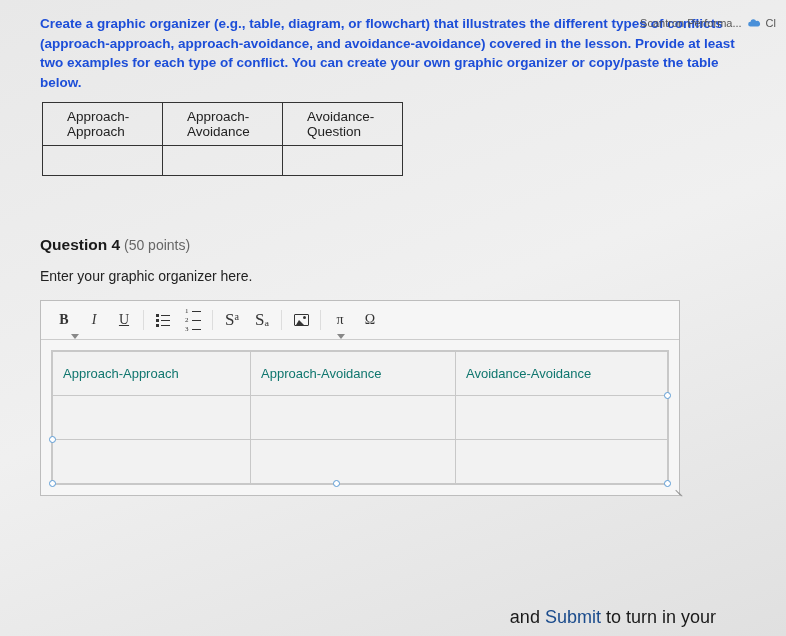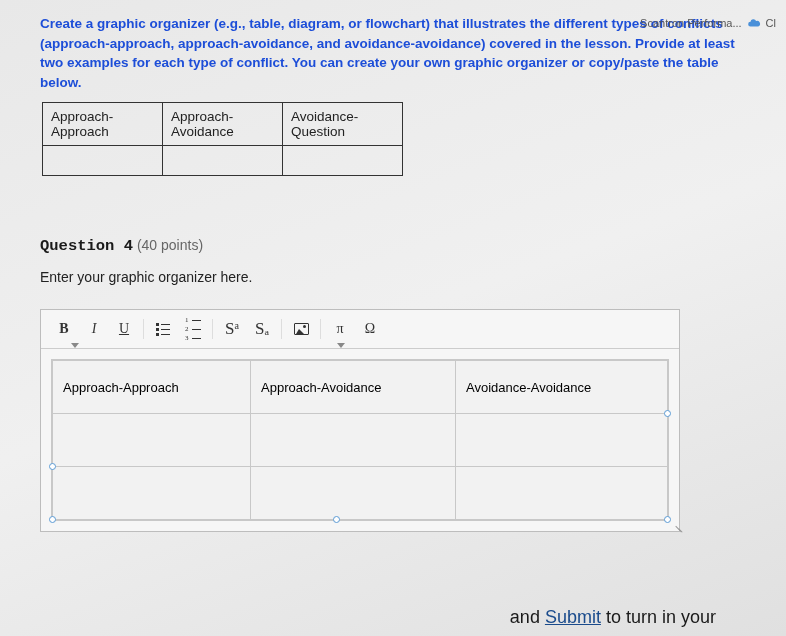--- a/index.html
+++ b/index.html
@@ -44,50 +44,49 @@
       color: #1d4ed8;
       margin-bottom: 10px;
     }
     .example-table {
       border-collapse: collapse;
       margin-bottom: 60px;
       margin-left: 2px;
     }
     .example-table td {
       border: 1px solid #333;
-      padding: 6px 8px;
+      padding: 6px 24px;
       font-size: 13.5px;
       vertical-align: top;
       min-width: 120px;
     }
     .example-table .header-row td {
       height: 42px;
     }
     .example-table .empty-row td {
       height: 30px;
     }
     .question-header {
       margin-bottom: 14px;
     }
     .question-title {
       font-size: 15.5px;
       font-weight: bold;
       color: #1a1a1a;
       display: inline;
-      font-family: Liberation Mono, monospace;
     }
     .question-points {
       font-size: 14px;
       font-weight: normal;
       color: #666;
     }
     .question-prompt {
       font-size: 14px;
       color: #222;
-      margin-bottom: 24px;
+      margin-bottom: 16px;
     }
     .editor-wrap {
       border: 1px solid #bdbdbd;
       background: #f6f6f6;
       width: 640px;
       position: relative;
     }
     .toolbar {
       display: flex;
       align-items: center;
@@ -128,22 +127,22 @@
       position: relative;
     }
     .inner-table {
       width: 100%;
       border-collapse: collapse;
     }
     .inner-table td {
       border: 1px solid #c8c8c8;
       padding: 12px 10px;
       font-size: 13px;
-      color: #000000;
-      height: 53px;
+      color: #0f766e;
+      height: 44px;
       vertical-align: middle;
       position: relative;
     }
     .resize-dot {
       position: absolute;
       width: 7px;
       height: 7px;
       background: #fff;
       border: 1px solid #5b9bd5;
       border-radius: 50%;
@@ -178,21 +177,20 @@
       border-top: 5px solid #888;
     }
     .submit-text {
       position: absolute;
       bottom: 8px;
       right: 70px;
       font-size: 18px;
       color: #1a1a1a;
     }
     .submit-text .submit-word {
-      text-decoration: underline;
       color: #1a4b8c;
     }
     .list-icon {
       display: inline-flex;
       flex-direction: column;
       gap: 2px;
     }
     .list-icon .line {
       display: flex;
       align-items: center;
@@ -260,21 +258,21 @@
     </tr>
     <tr class="empty-row">
       <td></td>
       <td></td>
       <td></td>
     </tr>
   </tbody>
     </table>
 
   <div class="question-header">
-    <span class="question-title">Question 4</span><span class="question-points"> (40 points)</span>
+    <span class="question-title">Question 4</span><span class="question-points"> (50 points)</span>
   </div>
 
   <p class="question-prompt">Enter your graphic organizer here.</p>
 
   <div class="editor-wrap">
     <div class="toolbar">
       <div class="tool-btn" style="font-weight:bold;position:relative">
         <span>B</span>
         <span class="dropdown-caret"></span>
       </div>

